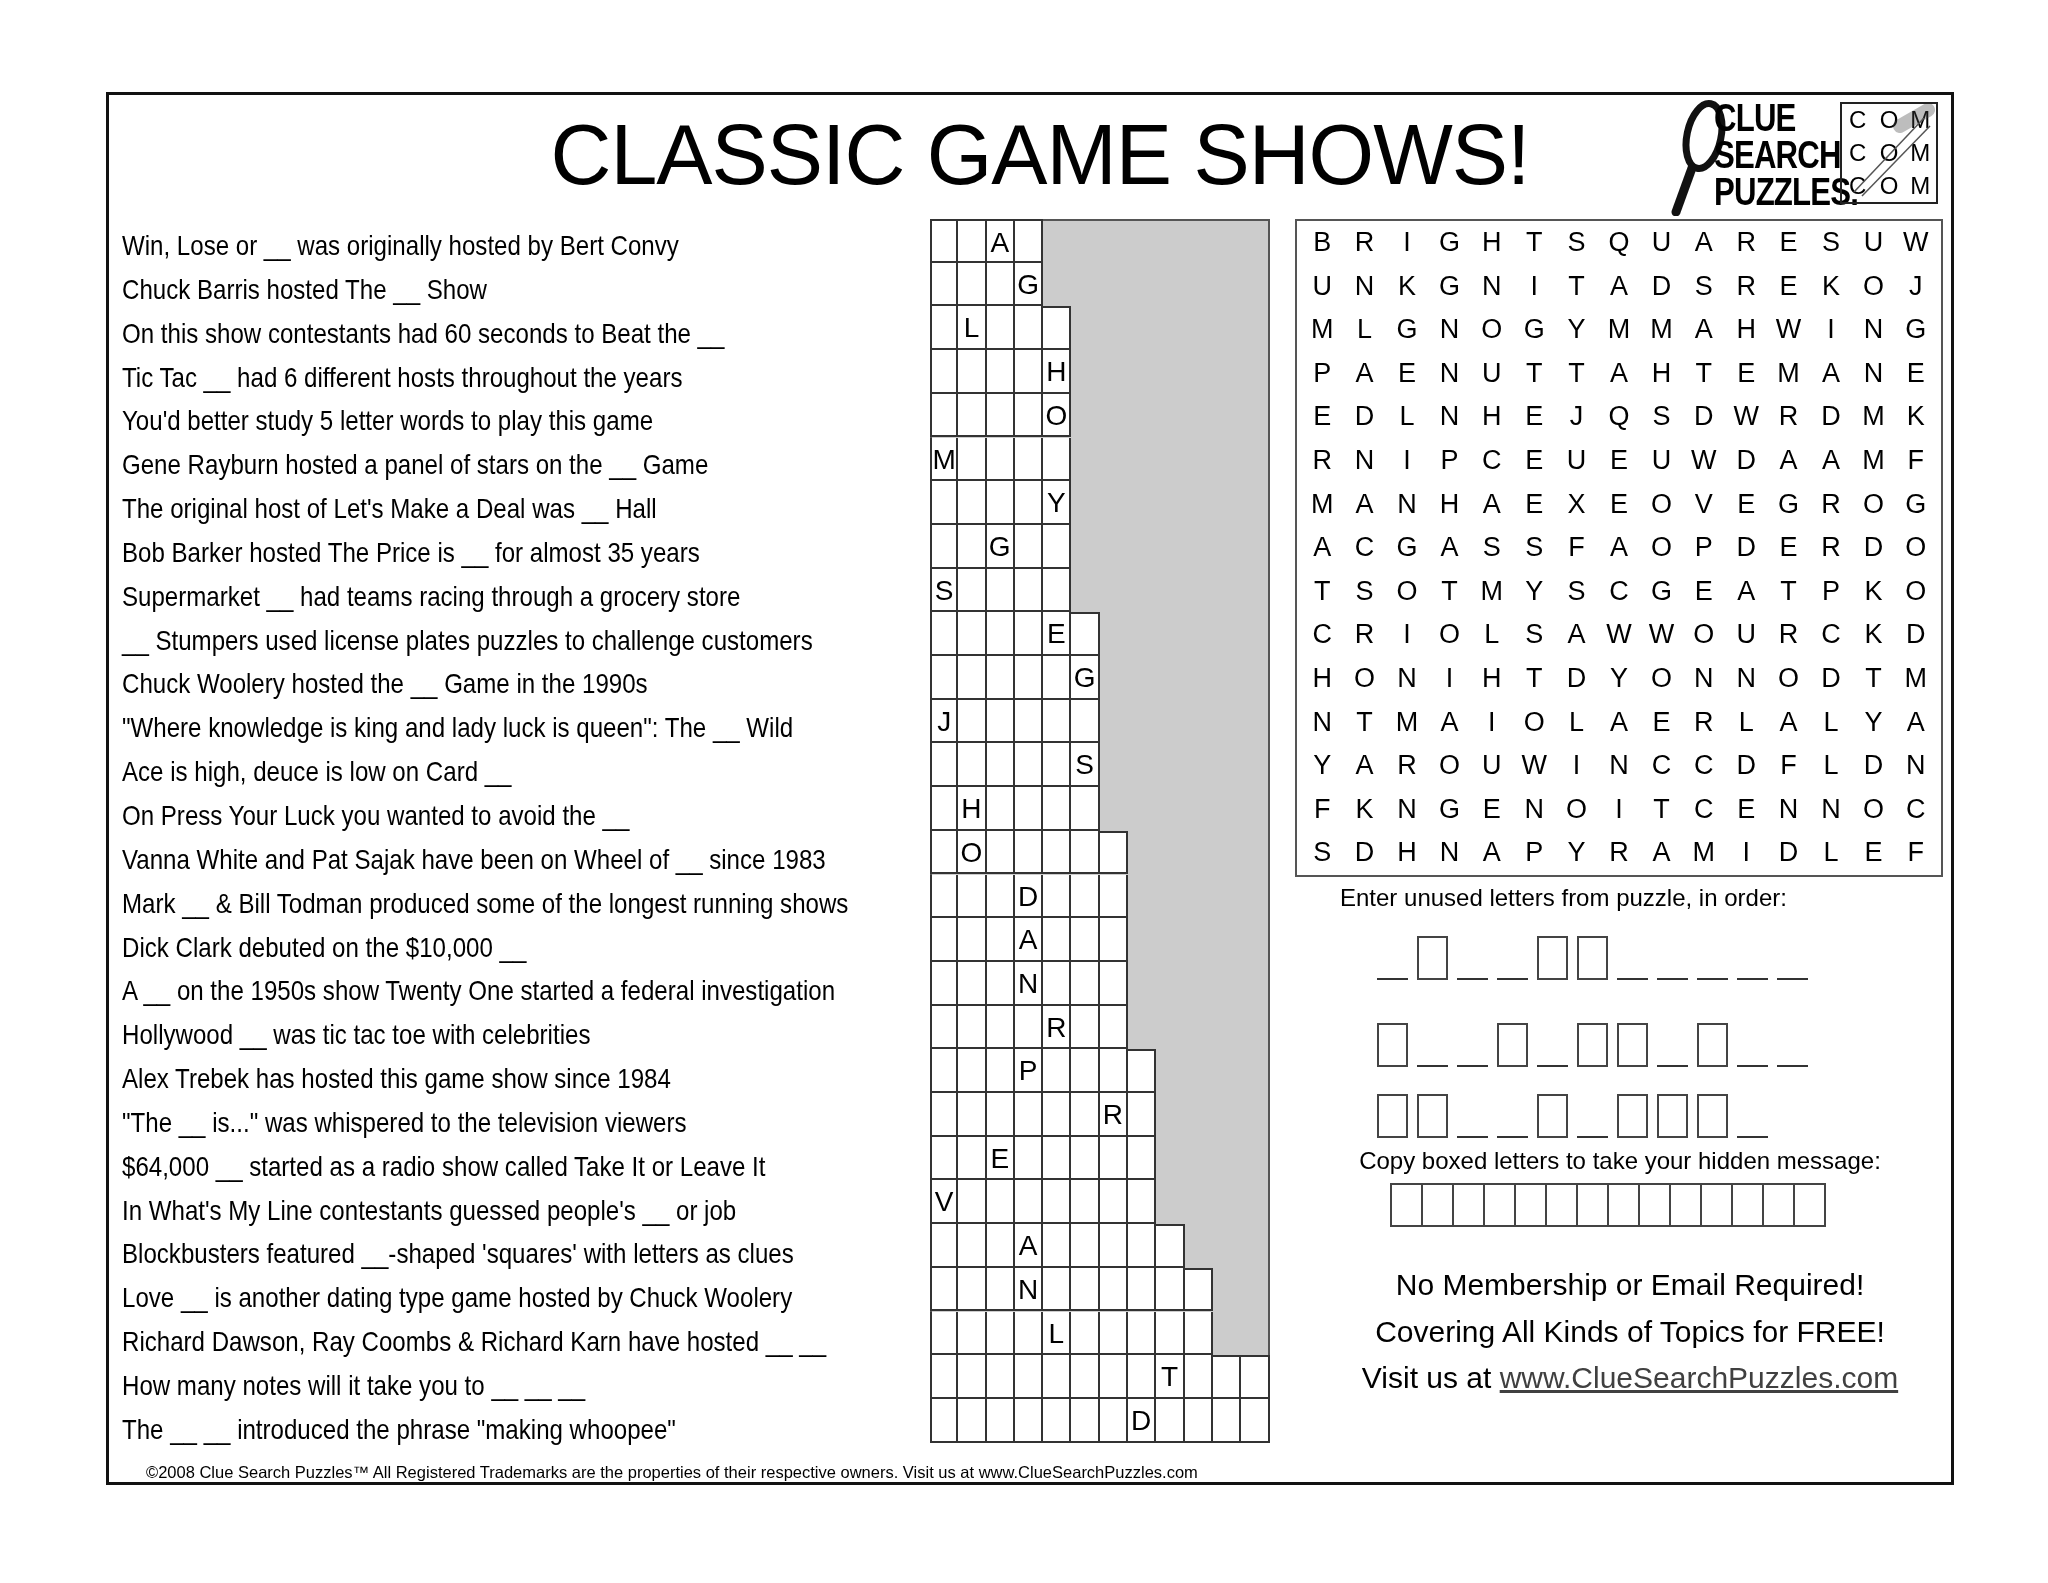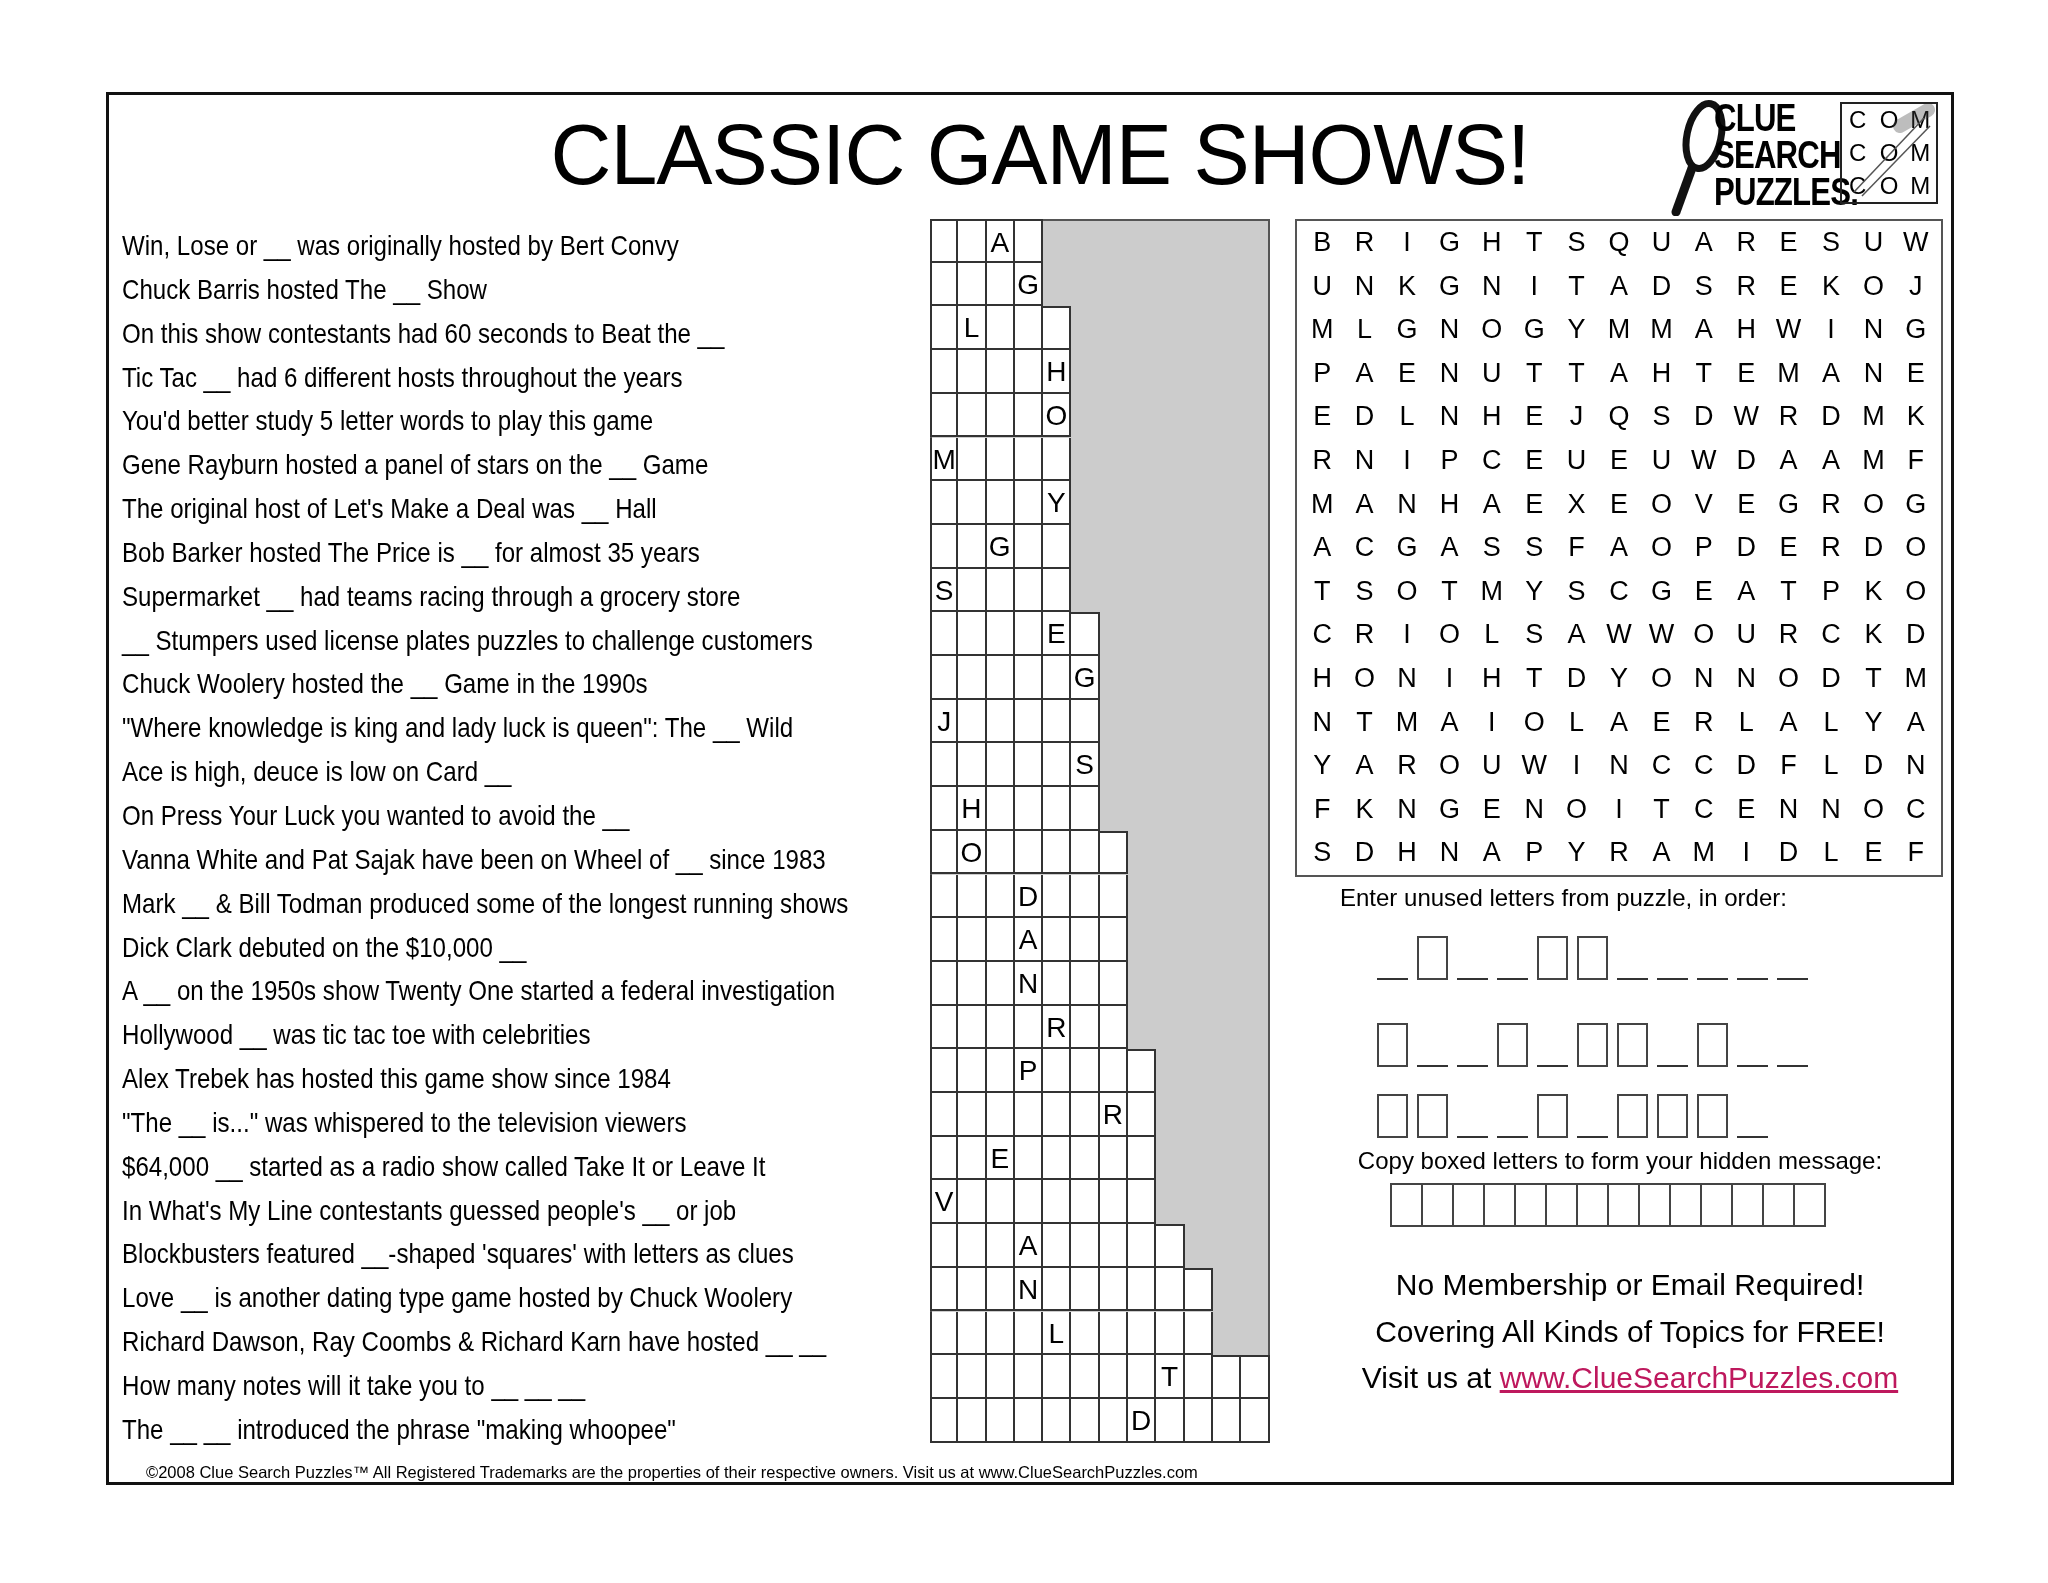--- a/index.html
+++ b/index.html
@@ -30,21 +30,21 @@
     .unused-label { position: absolute; left: 1340px; top: 880px; width: 560px; text-align: left; font-size: 24px; line-height: 36px; }
     .slot-row { position: absolute; left: 1377px; height: 48px; display: flex; gap: 9px; }
     .slot { width: 31px; height: 44px; box-sizing: border-box; }
     .slot.line { border-bottom: 2px solid #333; }
     .slot.box { border: 2px solid #444; }
     .hidden-label { position: absolute; left: 1330px; top: 1143px; width: 580px; text-align: center; font-size: 24px; line-height: 36px; }
     .hidden-boxes { position: absolute; left: 1390px; top: 1183px; height: 44px; display: flex; border: 2px solid #444; box-sizing: border-box; }
     .hbox { width: 29px; height: 40px; border-right: 2px solid #444; box-sizing: content-box; }
     .hbox:last-child { border-right: none; }
     .promo { position: absolute; left: 1330px; top: 1262px; width: 600px; text-align: center; font-size: 30px; line-height: 46.5px; }
-    .promo a { color: #be185d; text-decoration: underline; }
+    .promo a { color: #404040; text-decoration: underline; }
     .footer { position: absolute; left: 146px; top: 1462px; font-size: 16.5px; line-height: 20px; white-space: nowrap; text-align: center; }
   </style>
 </head>
 <body>
 
 <div class="page-frame"></div>
 
 <div class="title">CLASSIC GAME SHOWS!</div>
 
 <div class="logo">
@@ -621,21 +621,21 @@
     <div class="slot line"></div>
     <div class="slot line"></div>
     <div class="slot box"></div>
     <div class="slot line"></div>
     <div class="slot box"></div>
     <div class="slot box"></div>
     <div class="slot box"></div>
     <div class="slot line"></div>
   </div>
 
-<div class="hidden-label">Copy boxed letters to form your hidden message:</div>
+<div class="hidden-label">Copy boxed letters to take your hidden message:</div>
 <div class="hidden-boxes" id="hidden">
     <div class="hbox"></div>
     <div class="hbox"></div>
     <div class="hbox"></div>
     <div class="hbox"></div>
     <div class="hbox"></div>
     <div class="hbox"></div>
     <div class="hbox"></div>
     <div class="hbox"></div>
     <div class="hbox"></div>

